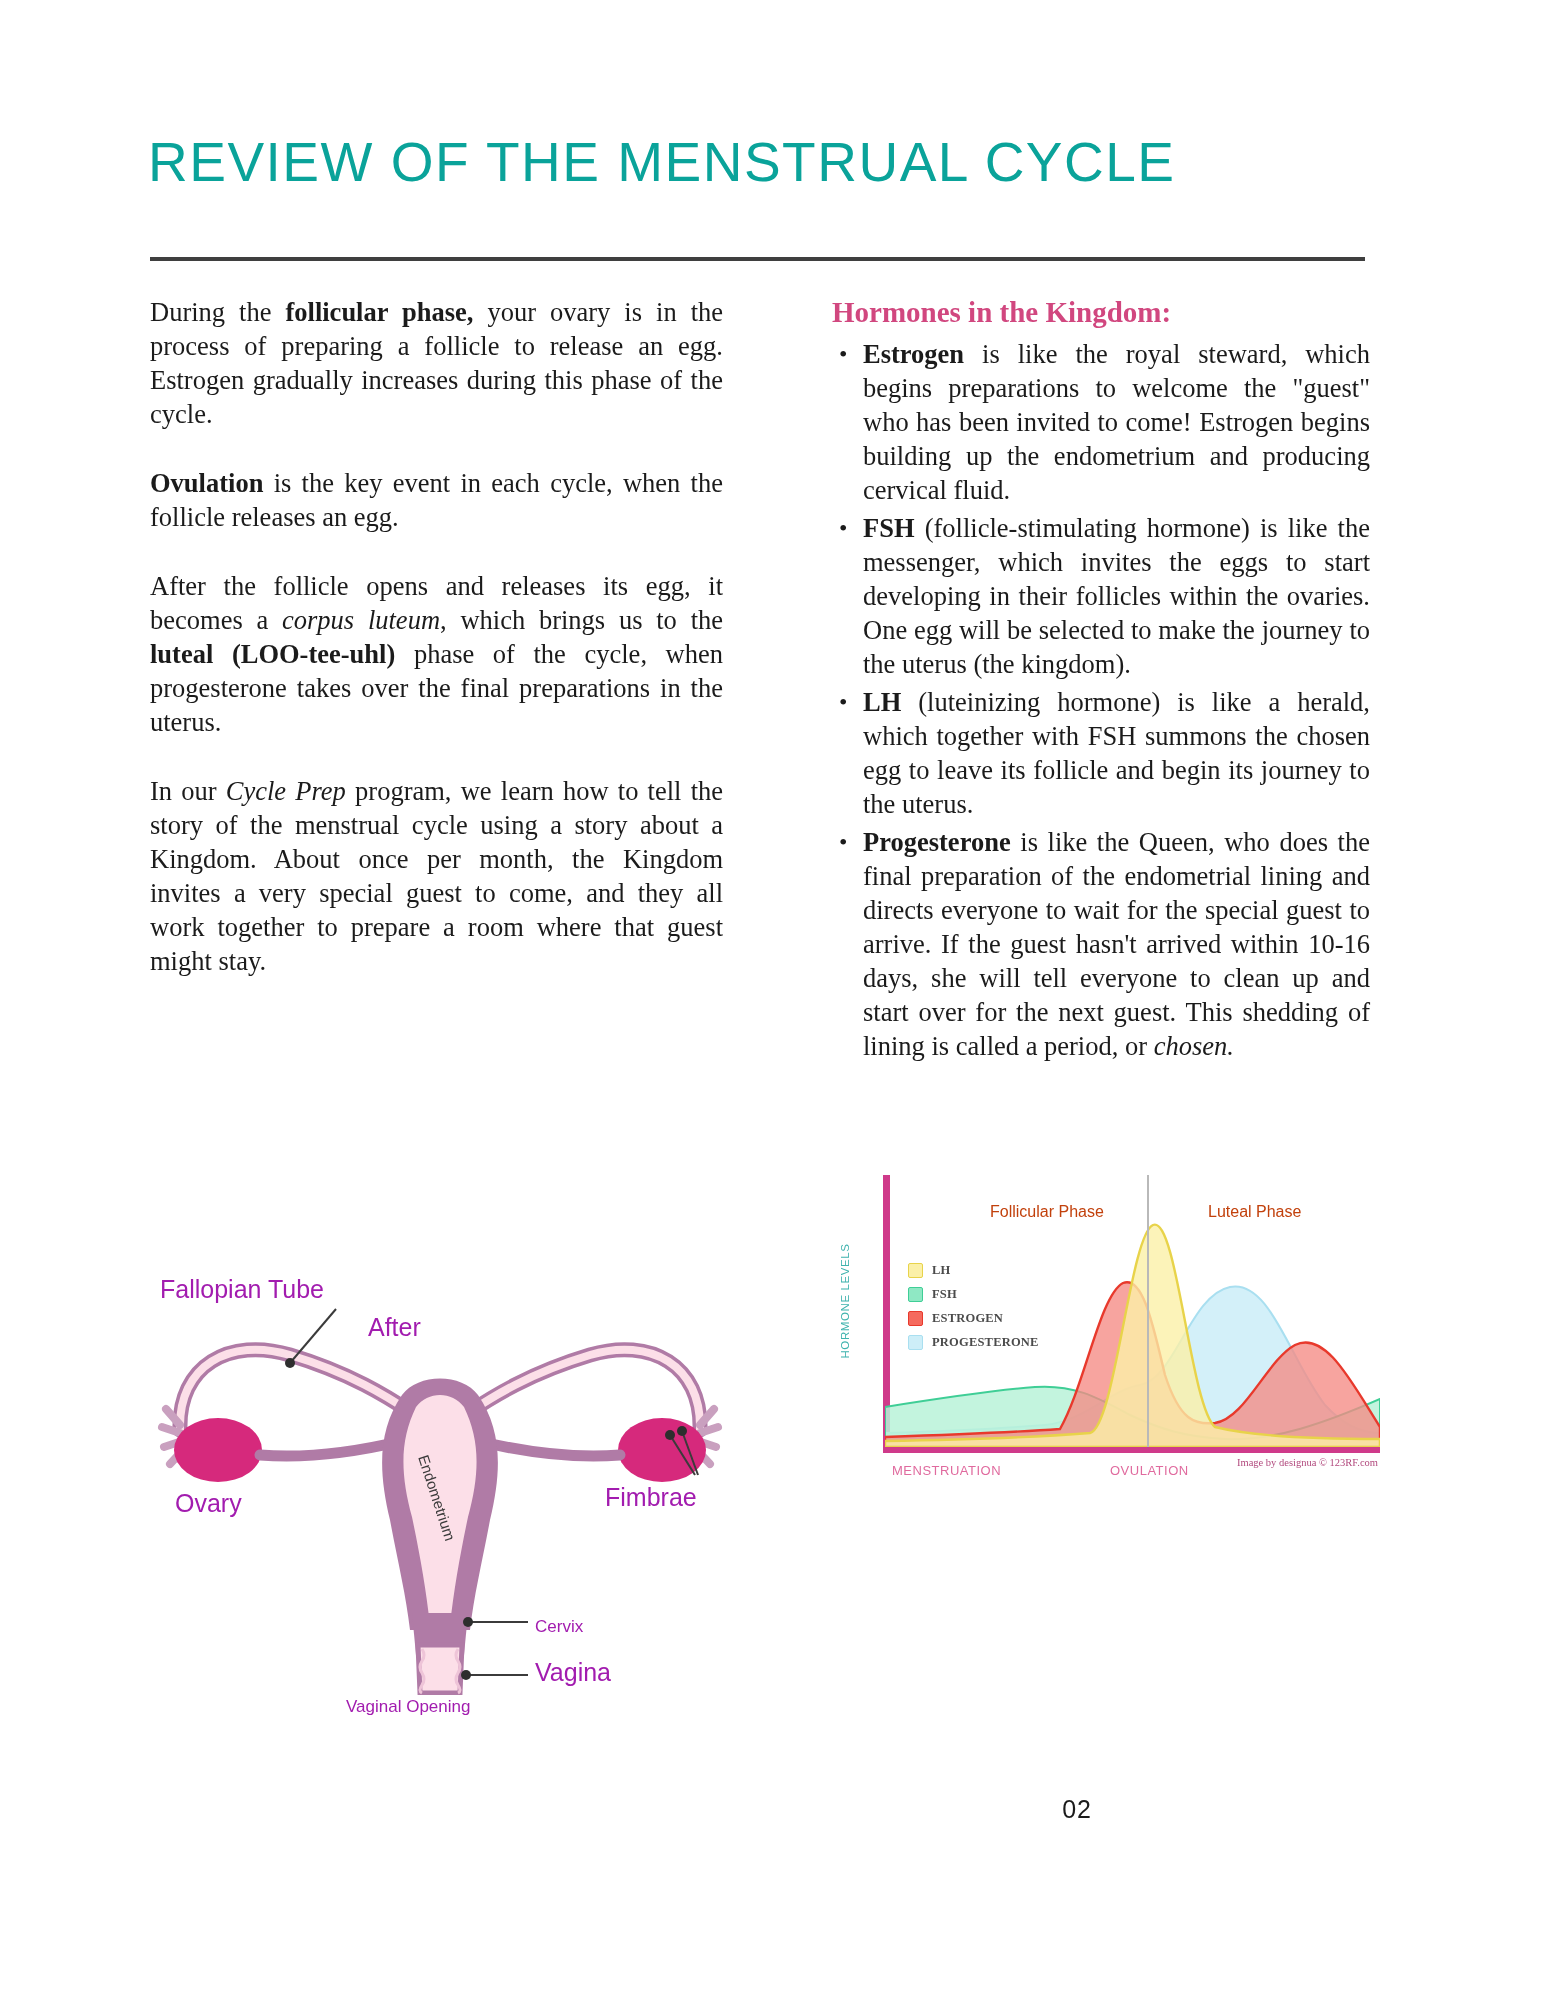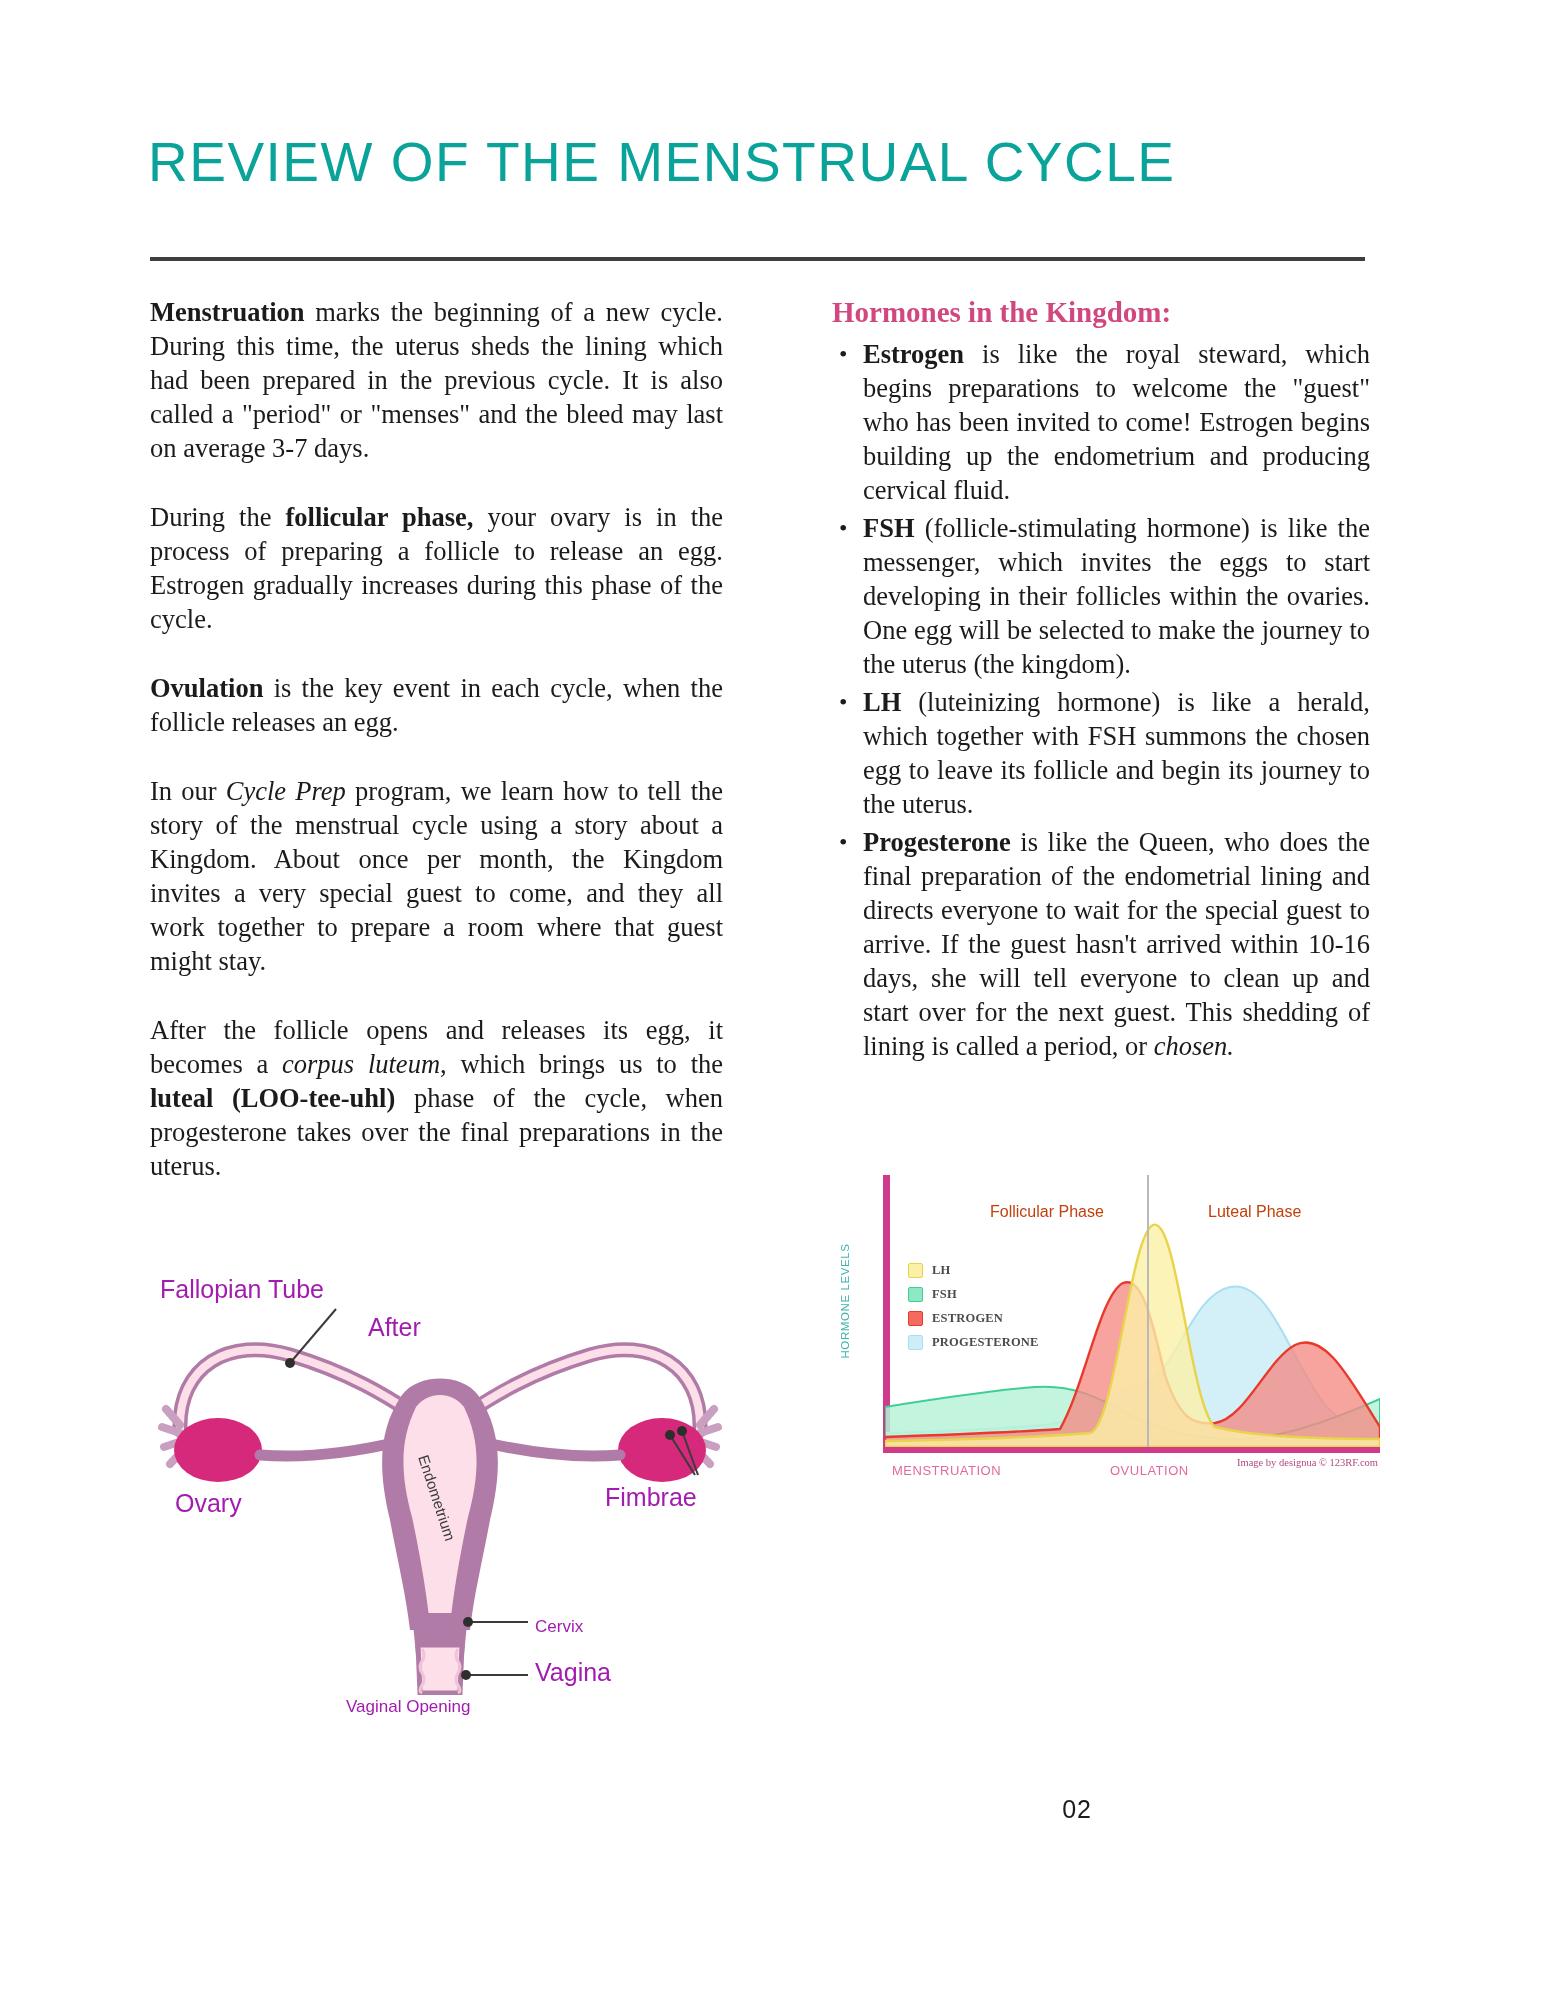--- a/index.html
+++ b/index.html
@@ -108,25 +108,24 @@
 </style>
 </head>
 <body>
 
 <div class="page">
 
   <div class="page-title">REVIEW OF THE MENSTRUAL CYCLE</div>
   <div class="title-rule"></div>
 
   <div class="col-left">
-    <p class="para"><b>Menstruation</b><span> marks the beginning of a new cycle. During this time, the uterus sheds the lining which had been prepared in the previous cycle. It is also called a "period" or "menses" and the bleed may last on average 3-7 days.</span></p>
     <p class="para"><span>During the </span><b>follicular phase,</b><span> your ovary is in the process of preparing a follicle to release an egg. Estrogen gradually increases during this phase of the cycle.</span></p>
     <p class="para"><b>Ovulation</b><span> is the key event in each cycle, when the follicle releases an egg.</span></p>
+    <p class="para"><span>After the follicle opens and releases its egg, it becomes a </span><i>corpus luteum</i><span>, which brings us to the </span><b>luteal (LOO-tee-uhl)</b><span> phase of the cycle, when progesterone takes over the final preparations in the uterus.</span></p>
     <p class="para"><span>In our </span><i>Cycle Prep</i><span> program, we learn how to tell the story of the menstrual cycle using a story about a Kingdom. About once per month, the Kingdom invites a very special guest to come, and they all work together to prepare a room where that guest might stay.</span></p>
-    <p class="para"><span>After the follicle opens and releases its egg, it becomes a </span><i>corpus luteum</i><span>, which brings us to the </span><b>luteal (LOO-tee-uhl)</b><span> phase of the cycle, when progesterone takes over the final preparations in the uterus.</span></p>
   </div>
 
   <div class="col-right">
     <div class="kingdom-head">Hormones in the Kingdom:</div>
     <ul class="hormones">
       <li><b>Estrogen</b><span> is like the royal steward, which begins preparations to welcome the "guest" who has been invited to come! Estrogen begins building up the endometrium and producing cervical fluid.</span></li>
       <li><b>FSH</b><span> (follicle-stimulating hormone) is like the messenger, which invites the eggs to start developing in their follicles within the ovaries. One egg will be selected to make the journey to the uterus (the kingdom).</span></li>
       <li><b>LH</b><span> (luteinizing hormone) is like a herald, which together with FSH summons the chosen egg to leave its follicle and begin its journey to the uterus.</span></li>
       <li><b>Progesterone</b><span> is like the Queen, who does the final preparation of the endometrial lining and directs everyone to wait for the special guest to arrive. If the guest hasn't arrived within 10-16 days, she will tell everyone to clean up and start over for the next guest. This shedding of lining is called a period, or </span><i>chosen.</i></li>
     </ul>

